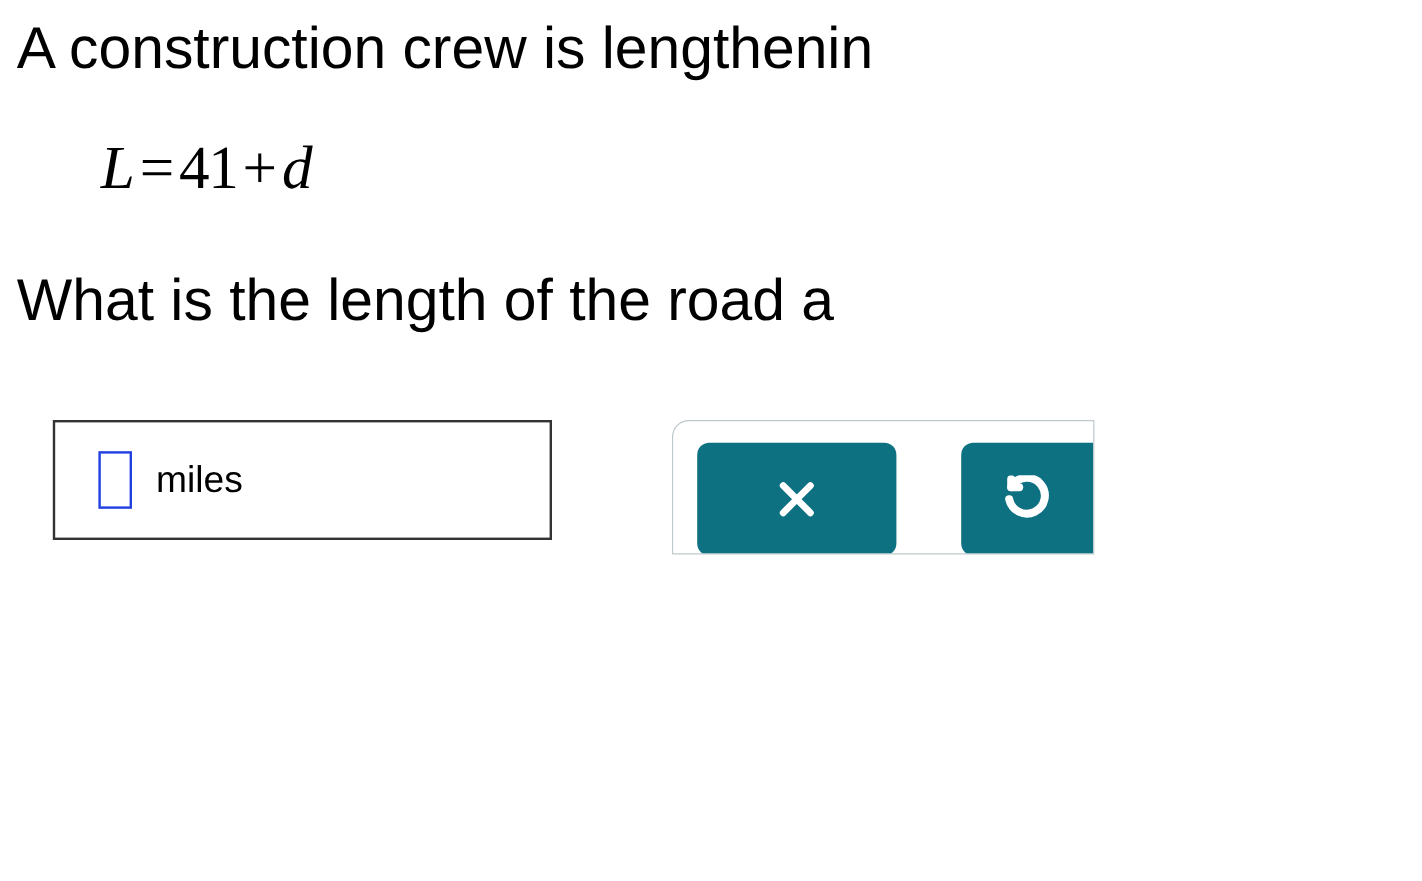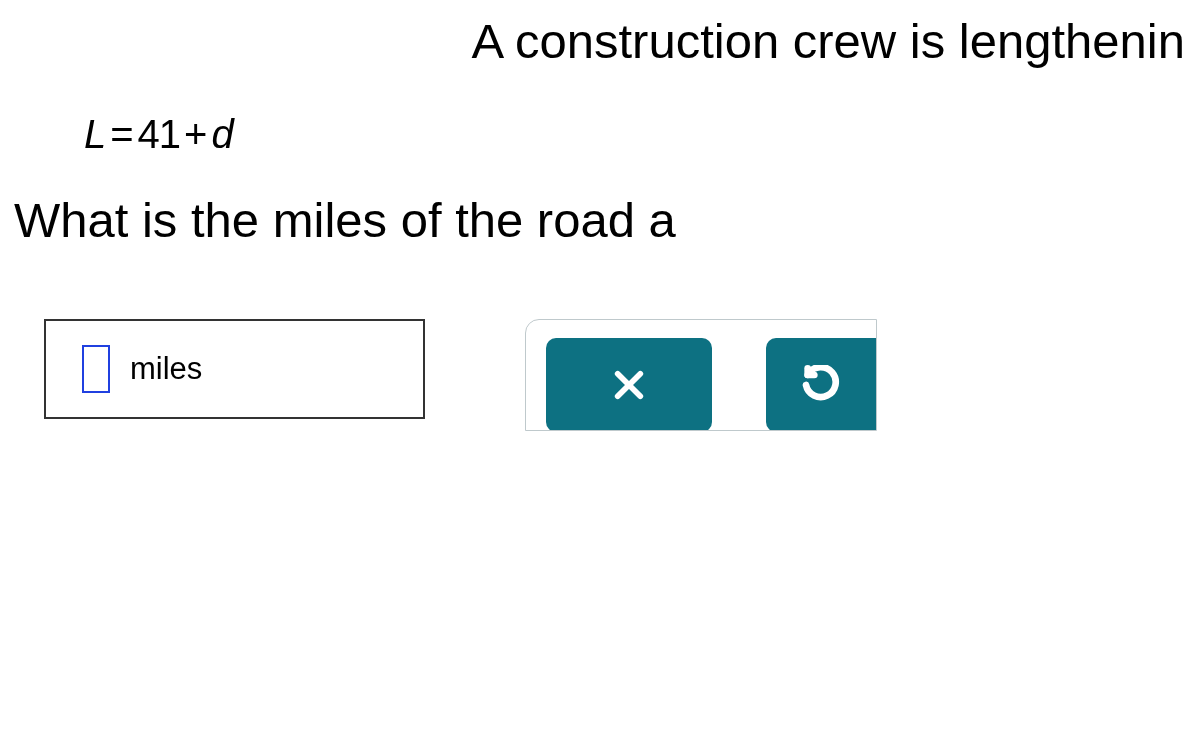--- a/index.html
+++ b/index.html
@@ -16,35 +16,34 @@
       overflow: hidden;
       position: relative;
     }
     .content {
       padding: 8px 0 0 14px;
     }
     .problem-text {
       font-size: 49px;
       line-height: 1.35;
       white-space: nowrap;
-      text-align: right;
     }
     .problem-text .line {
       display: block;
     }
     .math-var {
       font-family: 'Times New Roman', Times, serif;
       font-style: italic;
       font-size: 40px;
     }
     .equation {
-      font-family: Liberation Sans, sans-serif;
+      font-family: Liberation Serif, serif;
       font-style: italic;
-      font-size: 40px;
-      margin: 38px 0 30px 70px;
+      font-size: 51px;
+      margin: 38px 0 48px 70px;
       white-space: nowrap;
     }
     .equation .num {
       font-style: normal;
       letter-spacing: -1px;
     }
     .equation .plus {
       font-style: normal;
       margin: 0 4px;
     }
@@ -59,21 +58,21 @@
       margin-top: 0;
     }
     .answer-row {
       margin-top: 66px;
       display: flex;
       align-items: stretch;
       gap: 0;
     }
     .answer-box {
       border: 2px solid #333333;
-      width: 381px;
+      width: 416px;
       height: 100px;
       display: flex;
       align-items: center;
       padding-left: 36px;
       margin-left: 30px;
     }
     .answer-input {
       width: 28px;
       height: 48px;
       border: 2px solid #2040e0;
@@ -134,21 +133,21 @@
 <div class="content">
   <div class="problem-text">
     <span class="line">A construction crew is lengthenin</span>
   </div>
 
   <div class="equation">
     <span>L</span><span class="eq">=</span><span class="num">41</span><span class="plus">+</span><span>d</span>
   </div>
 
   <div class="question-text">
-    <span class="line">What is the miles of the road a</span>
+    <span class="line">What is the length of the road a</span>
   </div>
 
   <div class="answer-row">
     <div class="answer-box">
       <div class="answer-input" value=""></div>
       <span class="answer-unit">miles</span>
     </div>
 
     <div class="keypad-panel">
       <div class="keypad-button">

